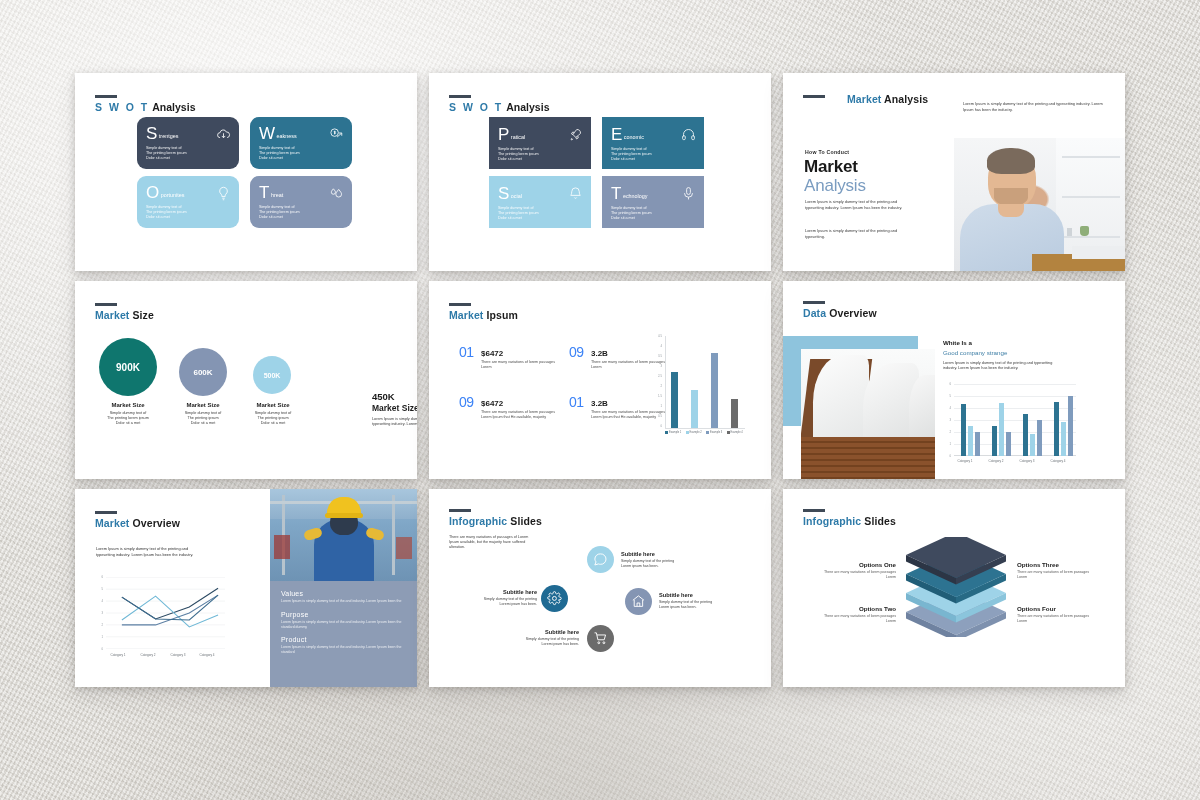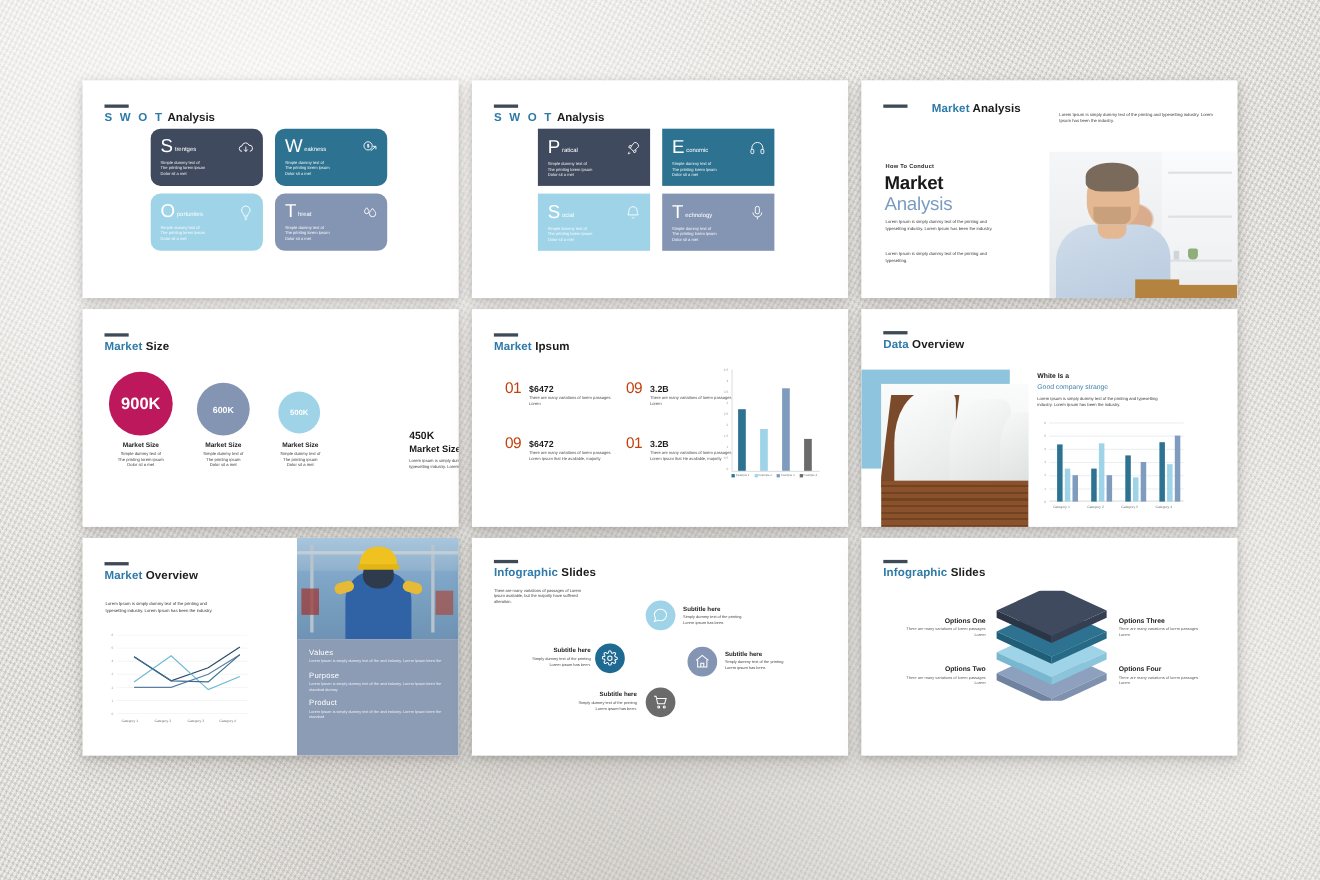--- a/index.html
+++ b/index.html
@@ -74,21 +74,21 @@
   .ms-cap .h { font-size:6px; font-weight:700; color:#1f1f1f; }
   .ms-cap .p { font-size:3.8px; line-height:5.2px; color:#3d3d3d; margin-top:2.5px; }
   .ms-45 { position:absolute; left:297px; top:110px;}
   .ms-45 .n { font-size:9.5px; font-weight:700; color:#1b1b1b;}
   .ms-45 .t { font-size:8.5px; font-weight:700; color:#2e7aa8; margin-top:1px;}
   .ms-45 .t span { color:#1c1c1c; }
   .ms-45 .p { font-size:3.8px; line-height:5.4px; color:#3d3d3d; margin-top:4px; width:105px;}
 
   
   .mg-item { position:absolute; }
-  .mg-num { position:absolute; font-size:14px; font-weight:300; color:#c2410c; letter-spacing:-.5px; top:-5px;text-align:center;}
+  .mg-num { position:absolute; font-size:14px; font-weight:300; color:#3b82f6; letter-spacing:-.5px; top:-5px;text-align:center;}
   .mg-val { position:absolute; left:22px; top:0; font-size:8px; font-weight:700; color:#1b1b1b;}
   .mg-p { position:absolute; left:22px; top:11px; font-size:3.7px; line-height:5px; color:#4a4a4a; width:80px;}
   .chart-wrap { position:absolute; }
   .axlbl { position:absolute; font-size:2.9px; color:#9aa0a6; text-align:right; }
   .catlbl { position:absolute; font-size:3.1px; color:#6d7379; text-align:center;}
   .bar { position:absolute; bottom:0; }
 
   
   .mo-p { position:absolute; font-size:3.9px; line-height:5.5px; color:#333; width:110px;}
   .mo-panel { position:absolute; background:#8d9cb5; color:#fff; }
@@ -273,21 +273,21 @@
     </div>
   </div>
 
   <div class="slide">
     <div class="tbar" style="left:20px; top:22px;"></div>
     <div class="stitle" style="left:20px; top:28px;">
       <span class="accent">Market</span>
       <span>Size</span>
     </div>
 
-    <div class="ms-circ" style="left:24px; top:57px; width:58px; height:58px; background:#be185d; font-size:15px;">
+    <div class="ms-circ" style="left:24px; top:57px; width:58px; height:58px; background:#0f766e; font-size:10px;">
       <span>900K</span>
     </div>
     <div class="ms-cap" style="left:12px; top:121px; width:82px;">
       <div class="h">Market Size</div>
       <div class="p" style="white-space:pre-line">Simple dummy text of
 The printing lorem ipsum
 Dolor sit a met</div>
     </div>
 
     <div class="ms-circ" style="left:104px; top:67px; width:48px; height:48px; background:#8495b3; font-size:8px;">

